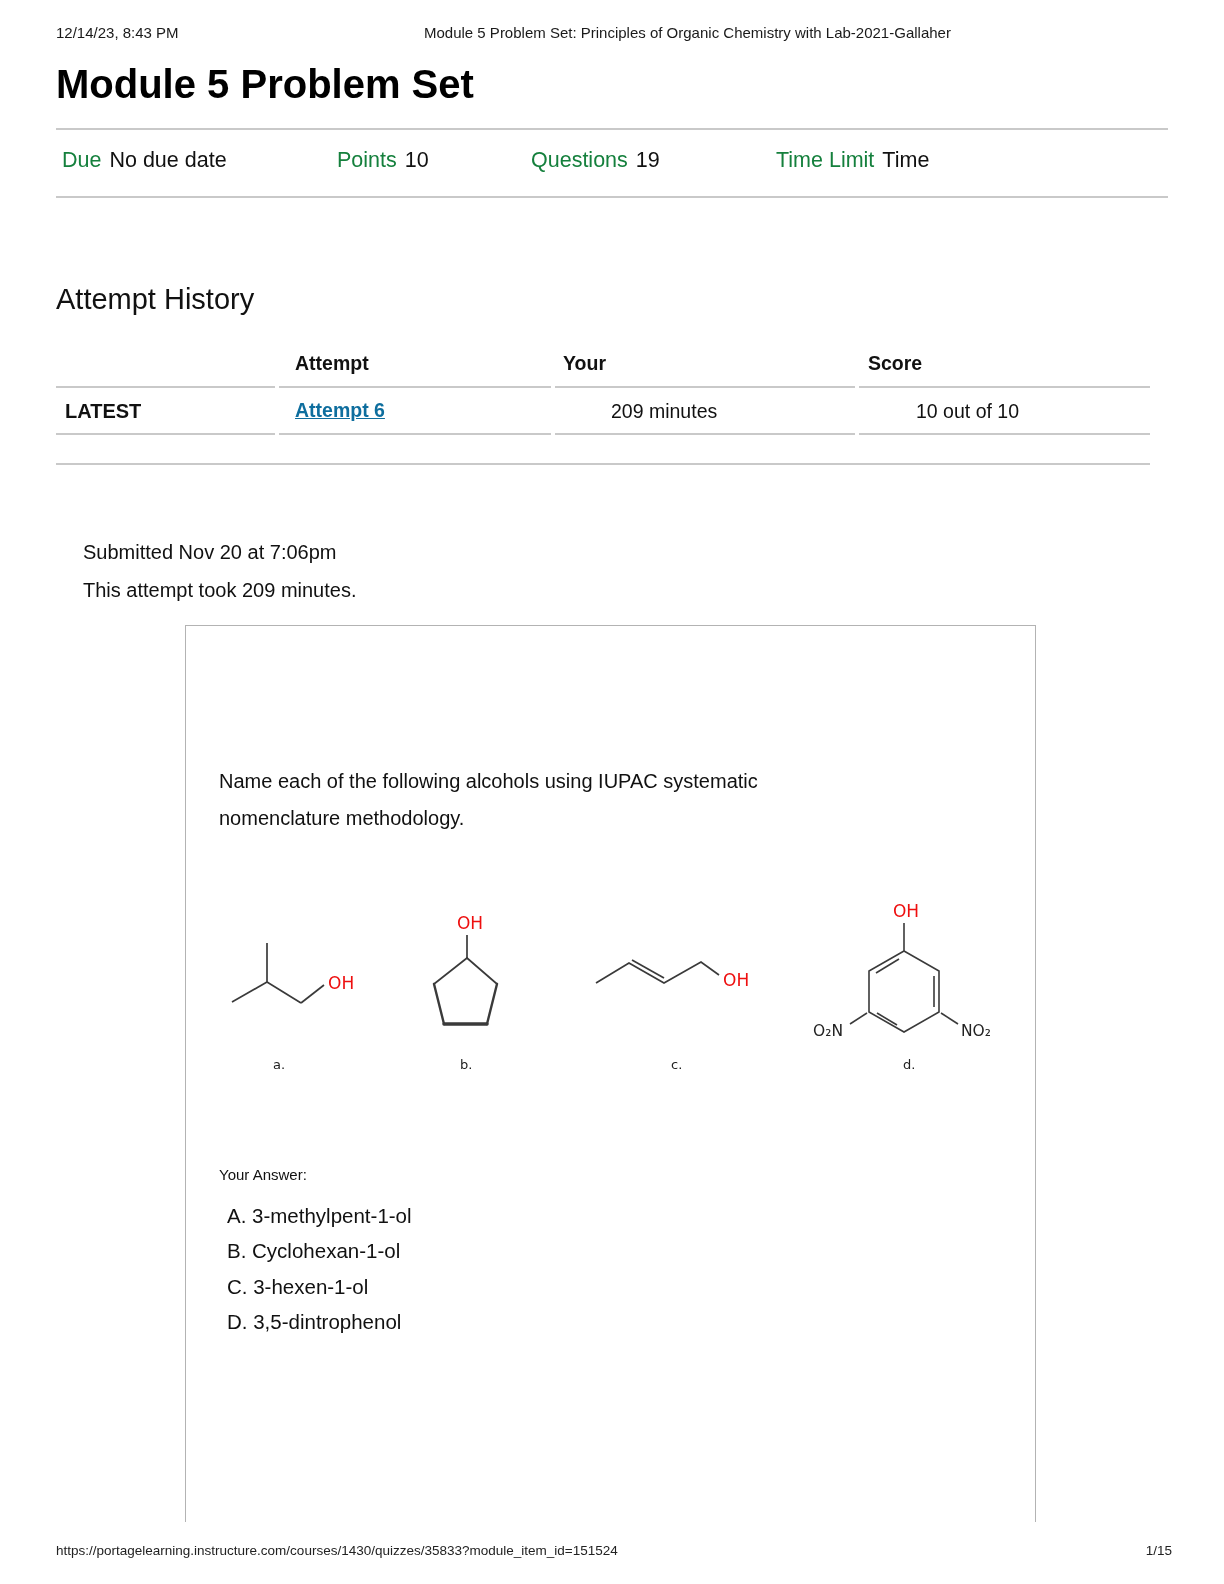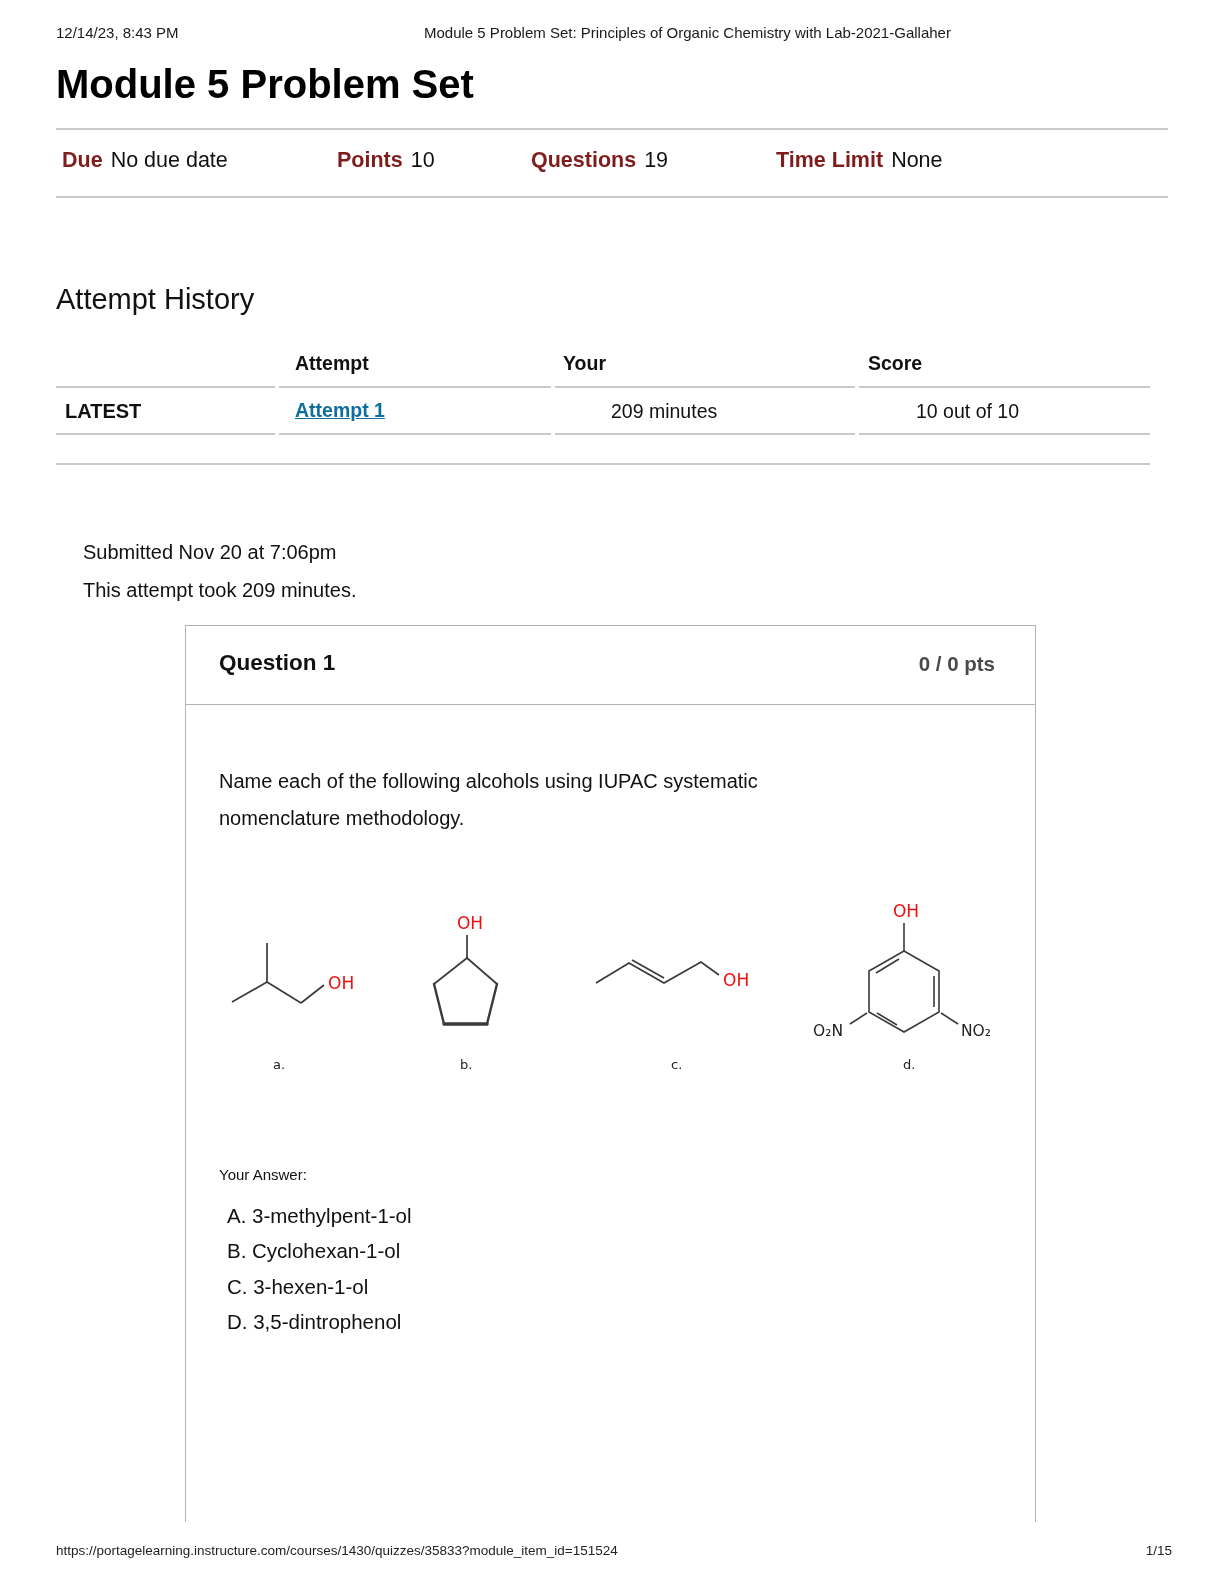--- a/index.html
+++ b/index.html
@@ -4,21 +4,21 @@
 <style>
   html,body{margin:0;padding:0;background:#fff;}
   .page{position:relative;width:1224px;height:1584px;background:#ffffff;
         font-family:"Liberation Sans", sans-serif;color:#111;overflow:hidden;}
   .abs{position:absolute;}
   .rule{position:absolute;background:var(--rule);height:2px;}
   .thinrule{position:absolute;background:var(--rule);height:1.5px;}
 
   .print-hdr{font-size:15px;color:#1a1a1a;}
   .doc-title{font-size:40px;font-weight:bold;color:#000;letter-spacing:0px;}
-  .meta-label{font-weight:bold;font-size:21.5px;color:#7f1d1d;}
+  .meta-label{font-weight:normal;font-size:21.5px;color:#15803d;}
   .meta-val{font-size:21.5px;color:#111;margin-left:8px;}
   .section-h{font-size:29px;color:#111;font-weight:400;}
   .th{font-size:19.5px;font-weight:bold;color:#111;}
   .td{font-size:19.5px;color:#111;margin-left:48px;}
   .latest{font-size:20px;font-weight:bold;color:#111;}
   a.attempt-link{color:var(--link);font-weight:bold;font-size:19.5px;text-decoration:underline;}
   .sumline{font-size:20px;color:#111;}
   .score-big{font-weight:bold;font-size:24.5px;}
 
   .qbox{position:absolute;left:185px;top:625px;width:849px;height:896px;
@@ -54,56 +54,52 @@
   <div class="abs" style="left:62px;top:148px;">
     <span class="meta-label">Due</span><span class="meta-val">No due date</span>
   </div>
   <div class="abs" style="left:337px;top:148px;">
     <span class="meta-label">Points</span><span class="meta-val">10</span>
   </div>
   <div class="abs" style="left:531px;top:148px;">
     <span class="meta-label">Questions</span><span class="meta-val">19</span>
   </div>
   <div class="abs" style="left:776px;top:148px;">
-    <span class="meta-label">Time Limit</span><span class="meta-val">None</span>
+    <span class="meta-label">Time Limit</span><span class="meta-val">Time</span>
   </div>
 
   <div class="rule" style="left:56px;top:196px;width:1112px;"></div>
 
   <div class="abs section-h" style="left:56px;top:283px;">Attempt History</div>
 
   <div class="abs th" style="left:295px;top:352px;">Attempt</div>
   <div class="abs th" style="left:563px;top:352px;">Your</div>
   <div class="abs th" style="left:868px;top:352px;">Score</div>
 
   <div class="thinrule" style="left:56px;top:386px;width:219px;"></div>
   <div class="thinrule" style="left:279px;top:386px;width:272px;"></div>
   <div class="thinrule" style="left:555px;top:386px;width:300px;"></div>
   <div class="thinrule" style="left:859px;top:386px;width:291px;"></div>
 
   <div class="abs latest" style="left:65px;top:400px;">LATEST</div>
-  <a href="#" class="abs attempt-link" style="left:295px;top:399px;">Attempt 1</a>
+  <a href="#" class="abs attempt-link" style="left:295px;top:399px;">Attempt 6</a>
   <div class="abs td" style="left:563px;top:400px;">209 minutes</div>
   <div class="abs td" style="left:868px;top:400px;">10 out of 10</div>
 
   <div class="thinrule" style="left:56px;top:433px;width:219px;"></div>
   <div class="thinrule" style="left:279px;top:433px;width:272px;"></div>
   <div class="thinrule" style="left:555px;top:433px;width:300px;"></div>
   <div class="thinrule" style="left:859px;top:433px;width:291px;"></div>
 
   <div class="thinrule" style="left:56px;top:463px;width:1094px;"></div>
 
   <div class="abs sumline" style="left:83px;top:541px;">Submitted Nov 20 at 7:06pm</div>
   <div class="abs sumline" style="left:83px;top:579px;">This attempt took 209 minutes.</div>
 
   <div class="qbox">
-    <div class="qhead">
-      <div class="qtitle">Question 1</div>
-      <div class="qpts">0 / 0 pts</div>
-    </div>
 
     <div class="qprompt">
       <div>Name each of the following alcohols using IUPAC systematic</div>
       <div>nomenclature methodology.</div>
     </div>
 
     <svg class="chem" style="left:30px;top:300px;" width="170" height="140" viewBox="0 0 170 140">
       <line x1="51" y1="17" x2="51" y2="56" stroke-width="1.7"></line>
       <line x1="51" y1="56" x2="16" y2="76" stroke-width="1.7"></line>
       <line x1="51" y1="56" x2="85" y2="77" stroke-width="1.7"></line>

